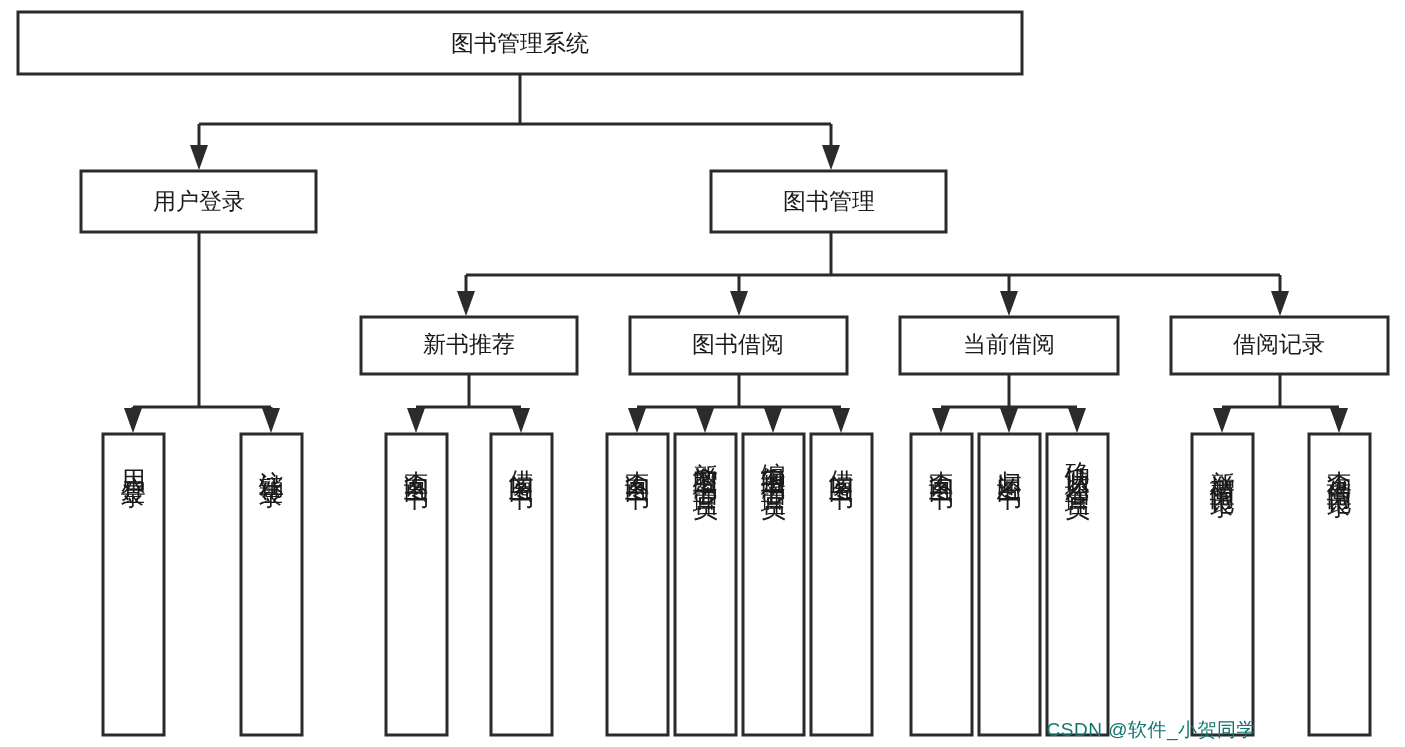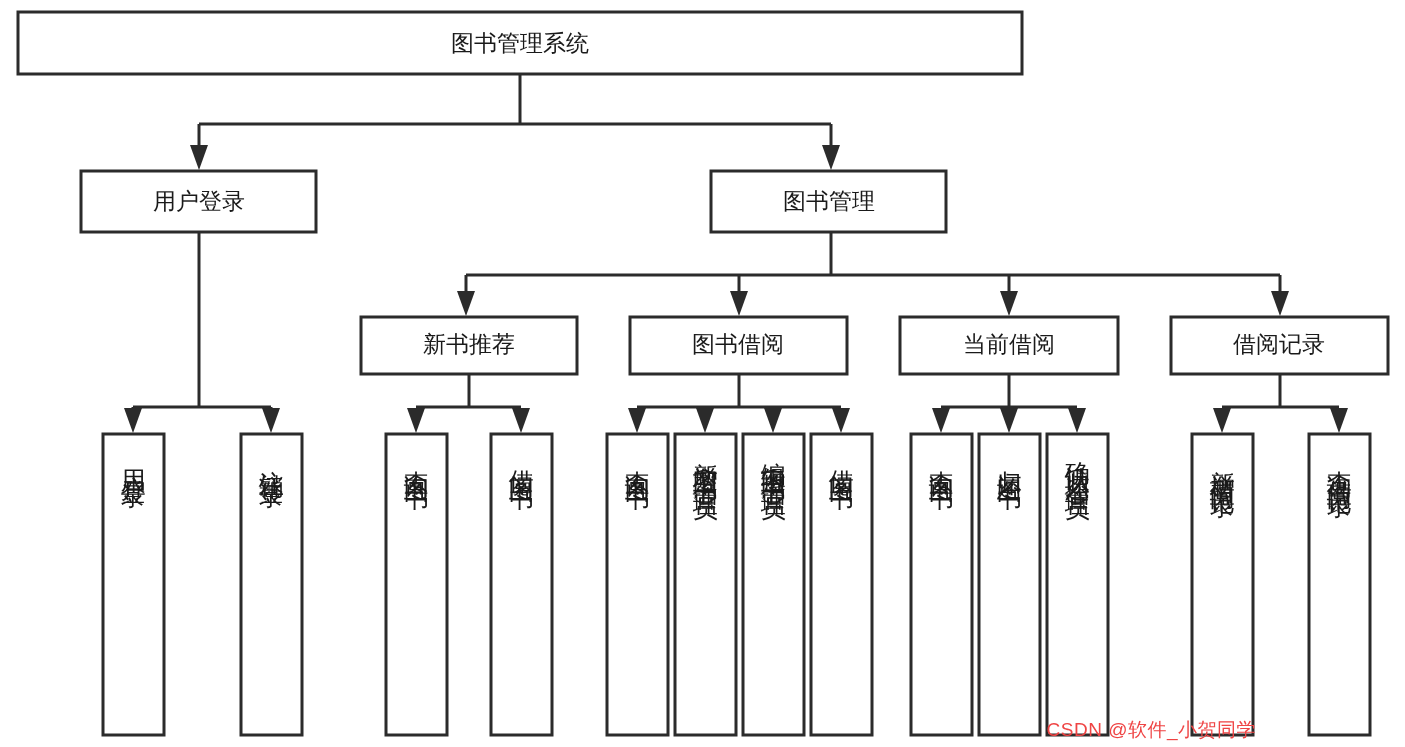--- a/index.html
+++ b/index.html
@@ -68,21 +68,21 @@
     color: #1a1a1a;
     letter-spacing: 5px;
     white-space: nowrap;
   }
   .watermark {
     position: absolute;
     right: 12px;
     bottom: 4px;
     font-family: "Liberation Sans", "DejaVu Sans", sans-serif;
     font-size: 19px;
-    color: #ef4444;
+    color: #0f766e;
     letter-spacing: 0.5px;
     white-space: nowrap;
   }
 </style>
 </head>
 <body>
 
 <div id="diagram-root">
 
   <svg class="flow" viewBox="0 0 1405 747" xmlns="http://www.w3.org/2000/svg">

